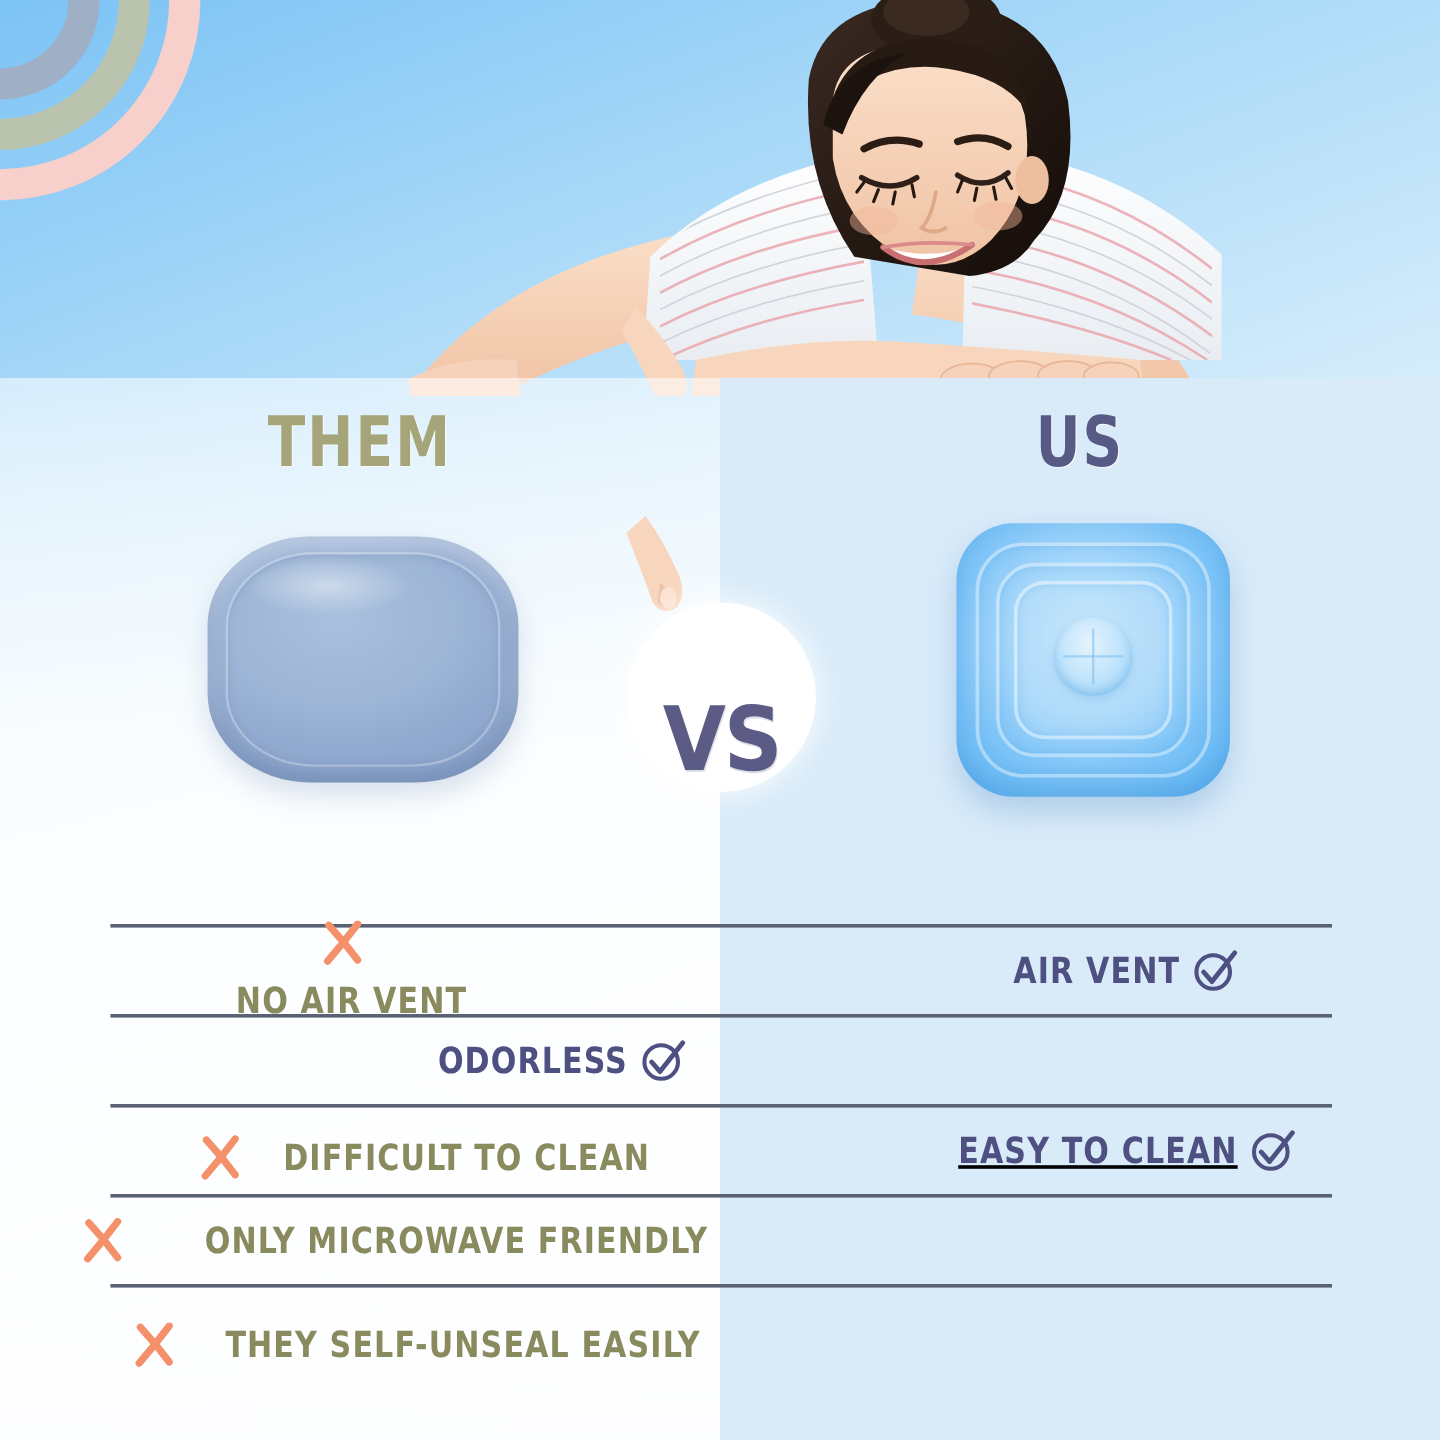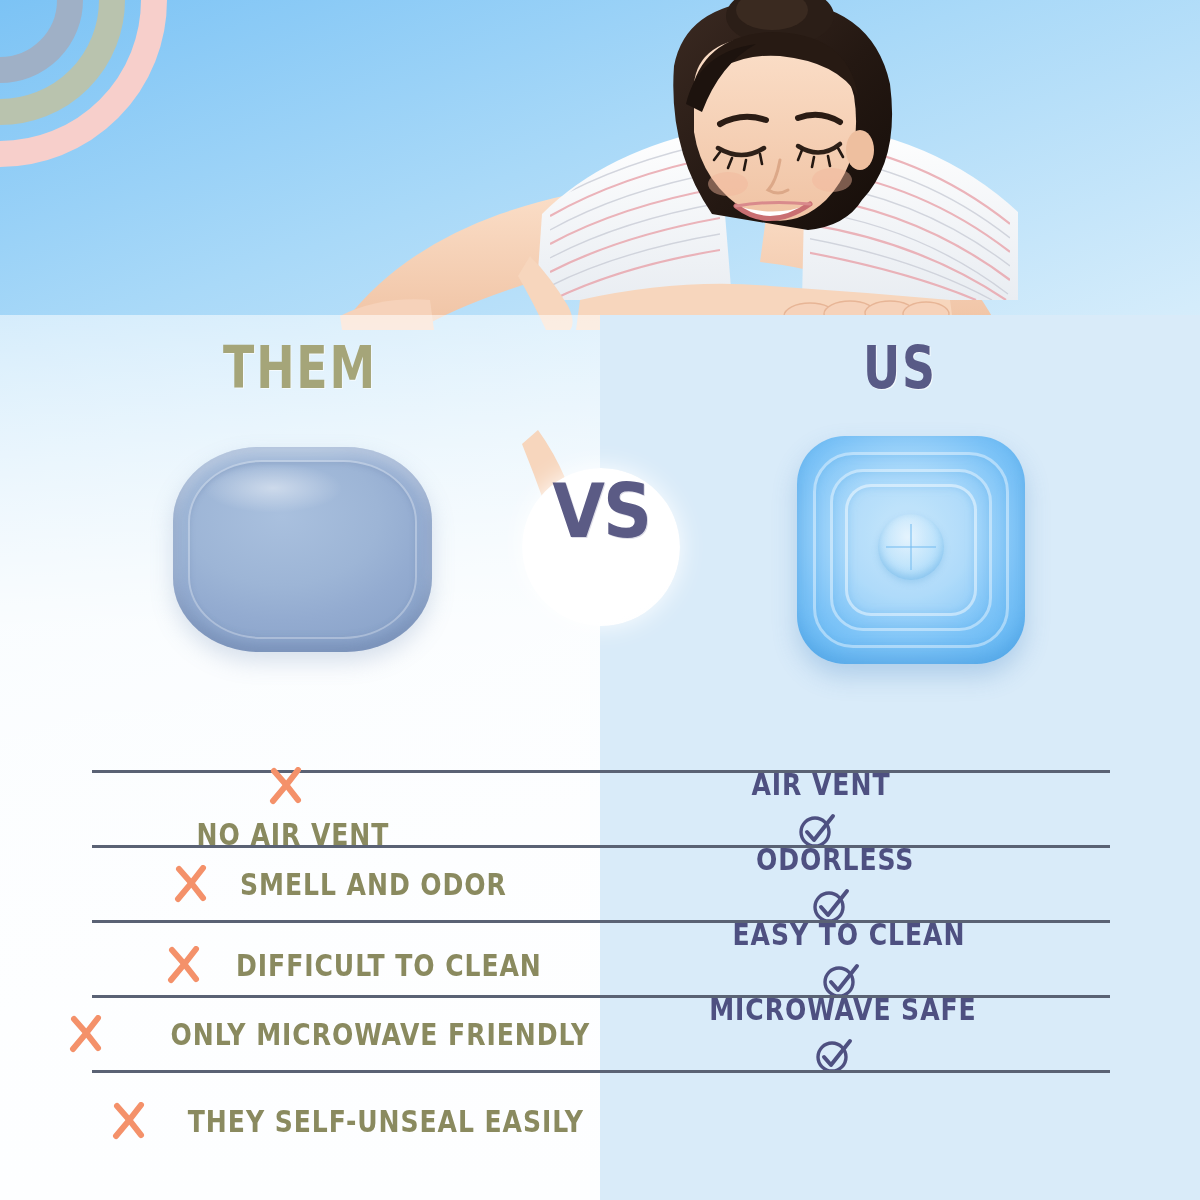--- a/index.html
+++ b/index.html
@@ -169,27 +169,27 @@
     position: absolute;
     top: 50%; left: 8px; right: 8px;
     height: 2px; margin-top: -1px;
     background: rgba(120,190,240,0.55);
   }
 
   
   .vs-badge {
     position: absolute;
     left: 522px;
-    top: 468px;
+    top: 502px;
     width: 158px;
     height: 158px;
     border-radius: 50%;
     background: radial-gradient(circle at 45% 40%, #ffffff 0%, #ffffff 70%, #fbfdff 100%);
     display: flex;
-    align-items: flex-start;
+    align-items: flex-end;
     justify-content: center;
     box-shadow: 0 0 26px rgba(255,255,255,0.95);
   }
   .vs-text {
     font-family: "DejaVu Sans", sans-serif;
     font-weight: 800;
     font-size: 74px;
     color: #5b5b85;
     letter-spacing: -2px;
     transform: scaleX(0.92);
@@ -222,21 +222,20 @@
     gap: 12px;
   }
   .cell-right {
     width: 510px;
     display: flex;
     align-items: center;
     justify-content: flex-end;
     padding-right: 10px;
     box-sizing: border-box;
     gap: 9px;
-    flex-direction: column;
   }
 
   .feat-text {
     font-family: "DejaVu Sans", sans-serif;
     font-weight: 800;
     font-size: 30px;
     letter-spacing: 1px;
     white-space: nowrap;
     font-stretch: condensed;
     transform: scaleX(0.93);
@@ -250,21 +249,21 @@
 
   
   .row-1 .cell-left { padding-right: 120px; flex-direction: column; }
   .row-2 .cell-left { padding-right: 72px; }
   .row-3 .cell-left { padding-right: 58px; margin-top: 12px; }
   .row-4 .cell-left { padding-right: 10px; gap: 36px; }
   .row-5 .cell-left { padding-right: 16px; margin-top: 24px; }
 
   .row-1 .cell-right { padding-right: 78px; }
   .row-2 .cell-right { padding-right: 72px; margin-left: 42px; }
-  .row-3 .cell-right { padding-right: 30px; }
+  .row-3 .cell-right { padding-right: 30px; text-decoration: underline; }
   .row-4 .cell-right { padding-right: 44px; }
   .row-5 .cell-right { padding-right: 14px; }
 </style>
 </head>
 <body>
 
 <div class="stage">
 
   <svg class="arcs-tl" viewBox="0 0 420 420">
     <circle cx="150" cy="150" r="70" fill="none" stroke="#9fb0c6" stroke-width="26"></circle>
@@ -423,27 +422,20 @@
       <div class="cell-right">
         <span class="feat-text feat-us">AIR VENT</span>
         <svg class="check-mark" width="40" height="40" viewBox="0 0 40 40">
           <circle cx="19" cy="21" r="14" fill="none" stroke="#4e5081" stroke-width="3.4"></circle>
           <path d="M11 21 L18 29 L37 5" stroke="#4e5081" stroke-width="4" fill="none" stroke-linecap="round" stroke-linejoin="round"></path>
         </svg>
       </div>
     </div>
 
     <div class="row row-2">
-      <div class="cell-left">
-        <svg class="x-mark" width="34" height="38" viewBox="0 0 34 38">
-          <path d="M5 4 Q18 18 29 33" stroke="#f4916a" stroke-width="6" stroke-linecap="round" fill="none"></path>
-          <path d="M29 3 Q17 19 4 34" stroke="#f4916a" stroke-width="6" stroke-linecap="round" fill="none"></path>
-        </svg>
-        <span class="feat-text feat-them">SMELL AND ODOR</span>
-      </div>
       <div class="cell-right">
         <span class="feat-text feat-us">ODORLESS</span>
         <svg class="check-mark" width="40" height="40" viewBox="0 0 40 40">
           <circle cx="19" cy="21" r="14" fill="none" stroke="#4e5081" stroke-width="3.4"></circle>
           <path d="M11 21 L18 29 L37 5" stroke="#4e5081" stroke-width="4" fill="none" stroke-linecap="round" stroke-linejoin="round"></path>
         </svg>
       </div>
     </div>
 
     <div class="row row-3">
@@ -464,27 +456,20 @@
     </div>
 
     <div class="row row-4">
       <div class="cell-left">
         <svg class="x-mark" width="34" height="38" viewBox="0 0 34 38">
           <path d="M5 4 Q18 18 29 33" stroke="#f4916a" stroke-width="6" stroke-linecap="round" fill="none"></path>
           <path d="M29 3 Q17 19 4 34" stroke="#f4916a" stroke-width="6" stroke-linecap="round" fill="none"></path>
         </svg>
         <span class="feat-text feat-them">ONLY MICROWAVE FRIENDLY</span>
       </div>
-      <div class="cell-right">
-        <span class="feat-text feat-us">MICROWAVE SAFE</span>
-        <svg class="check-mark" width="40" height="40" viewBox="0 0 40 40">
-          <circle cx="19" cy="21" r="14" fill="none" stroke="#4e5081" stroke-width="3.4"></circle>
-          <path d="M11 21 L18 29 L37 5" stroke="#4e5081" stroke-width="4" fill="none" stroke-linecap="round" stroke-linejoin="round"></path>
-        </svg>
-      </div>
     </div>
 
     <div class="row row-5">
       <div class="cell-left">
         <svg class="x-mark" width="34" height="38" viewBox="0 0 34 38">
           <path d="M5 4 Q18 18 29 33" stroke="#f4916a" stroke-width="6" stroke-linecap="round" fill="none"></path>
           <path d="M29 3 Q17 19 4 34" stroke="#f4916a" stroke-width="6" stroke-linecap="round" fill="none"></path>
         </svg>
         <span class="feat-text feat-them">THEY SELF-UNSEAL EASILY</span>
       </div>

